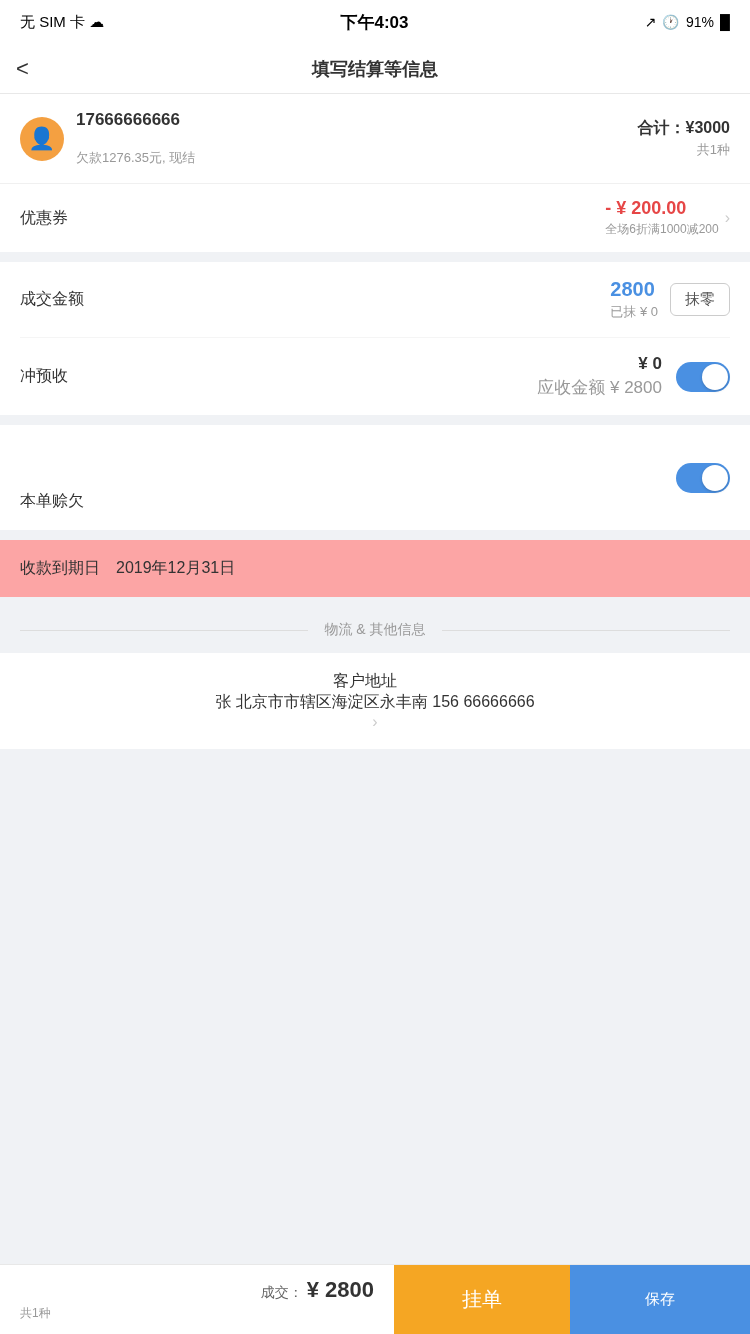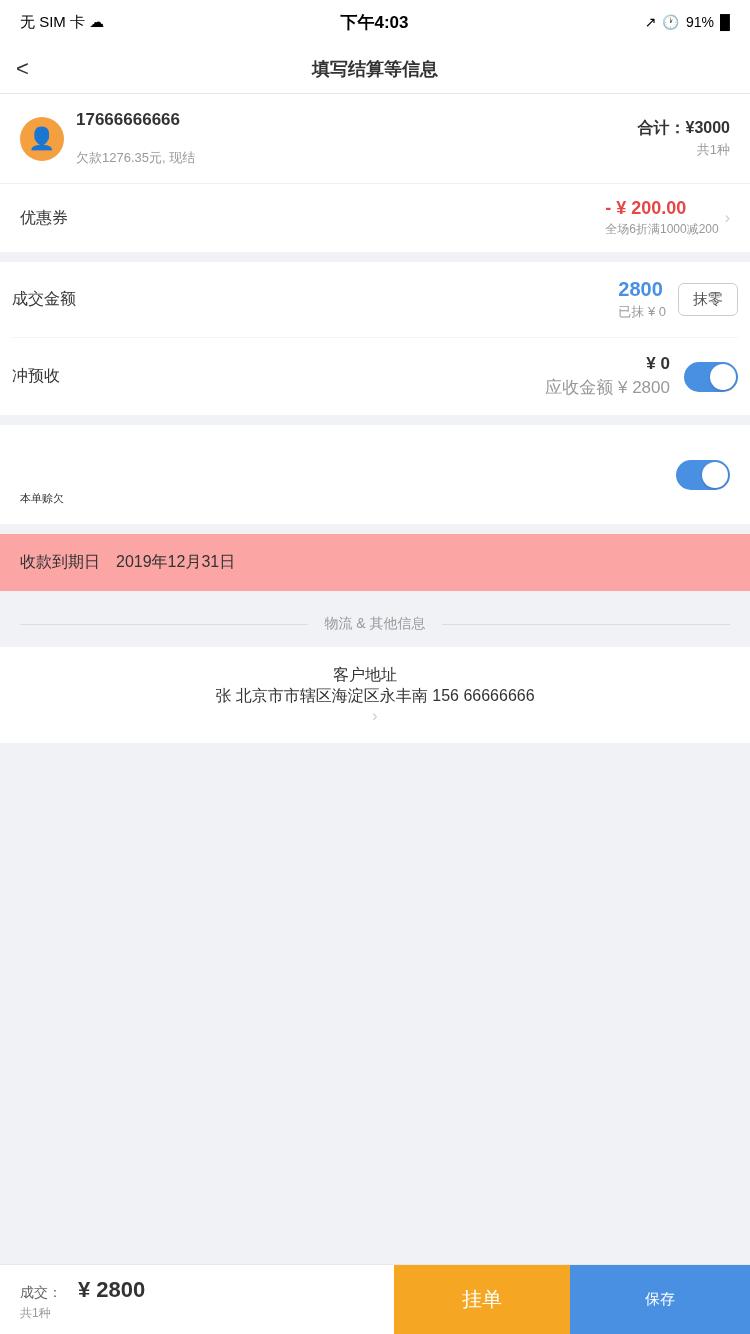--- a/index.html
+++ b/index.html
@@ -94,21 +94,21 @@
     .coupon-label { font-size: 16px; color: #333; }
     .coupon-right { display: flex; align-items: center; gap: 6px; }
     .coupon-discount { font-size: 18px; font-weight: 600; color: #e64646; }
     .coupon-desc { font-size: 12px; color: #999; text-align: right; margin-top: 2px; }
     .chevron { font-size: 16px; color: #ccc; }
 
     
     .amount-section {
       background: #fff;
       margin-bottom: 10px;
-      padding: 0 12px;
+      padding: 0 20px;
     }
     .amount-row {
       display: flex;
       align-items: center;
       justify-content: space-between;
       padding: 16px 0;
       border-bottom: 1px solid #f5f5f5;
     }
     .amount-row:last-child { border-bottom: none; }
     .amount-label { font-size: 16px; color: #333; }
@@ -164,21 +164,21 @@
       background: #fff;
       margin-bottom: 10px;
       padding: 0 20px;
     }
     .debt-row {
       display: flex;
       align-items: center;
       justify-content: space-between;
       padding: 18px 0;
     }
-    .debt-label { font-size: 11px; color: #333; margin-top: 48px; }
+    .debt-label { font-size: 16px; color: #333; margin-top: 48px; }
 
     
     .due-section {
       background: #fca5a5;
       margin-bottom: 10px;
       padding: 0 20px;
     }
     .due-row {
       display: flex;
       align-items: center;
@@ -377,21 +377,21 @@
     <span class="address-label">客户地址</span>
     <span class="address-value">张 北京市市辖区海淀区永丰南 156 66666666</span>
     <span class="chevron">›</span>
   </div>
 </div>
 
 <div class="gray-bg"></div>
 
 <div class="bottom-bar">
   <div class="bottom-info">
-    <div style="display:flex;align-items:baseline;gap:16px;">
+    <div style="display:flex;align-items:baseline;gap:4px;justify-content:flex-end;">
       <span class="bottom-deal">成交：</span>
       <span class="bottom-amount">¥ 2800</span>
     </div>
     <div class="bottom-count">共1种</div>
   </div>
   <div class="btn-hang">挂单</div>
   <div class="btn-save">保存</div>
 </div>
 
 </body></html>

